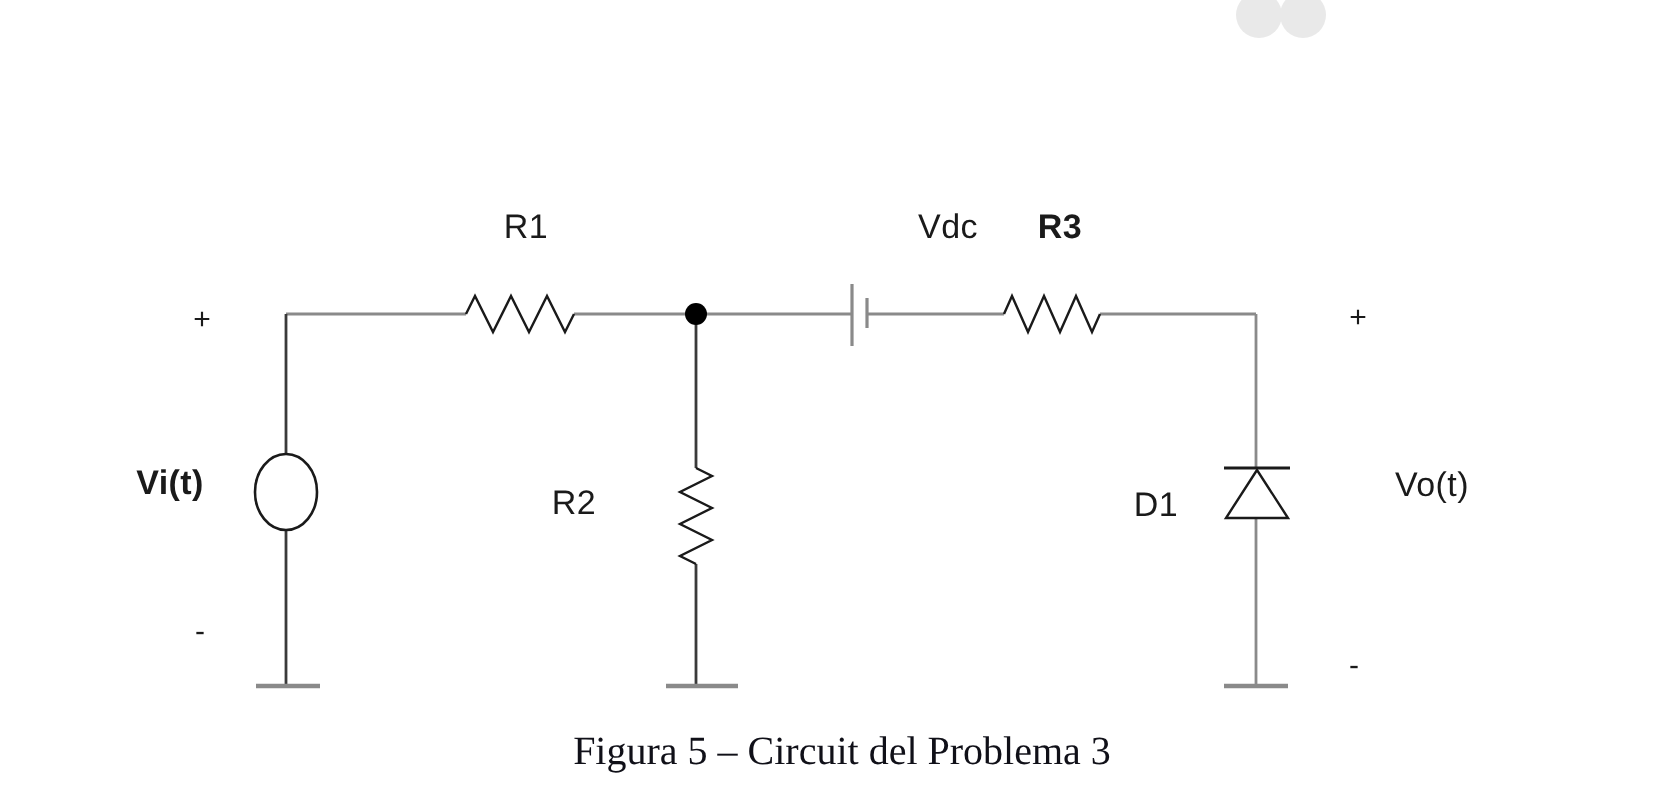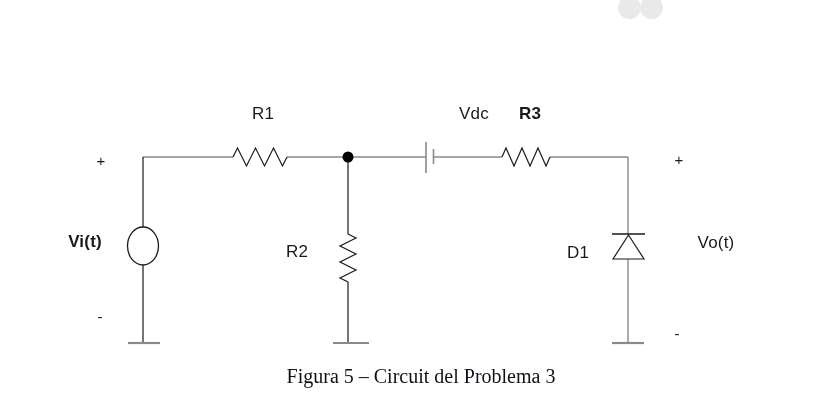--- a/index.html
+++ b/index.html
@@ -103,21 +103,21 @@
     <g>
       <path d="M612,234 L645,234" stroke="var(--component)" stroke-width="1.6" fill="none"></path>
       <polygon points="628.5,235 613,259 644,259" stroke="var(--component)" stroke-width="1.2" fill="#ffffff"></polygon>
     </g>
   </svg>
 
   <div class="lbl" style="left:85px;top:242px;font-weight:bold;">Vi(t)</div>
   <div class="lbl" style="left:263px;top:114px;">R1</div>
   <div class="lbl" style="left:442px;top:114px;margin-left:32px;">Vdc</div>
   <div class="lbl" style="left:530px;top:114px;font-weight:bold;">R3</div>
-  <div class="lbl" style="left:297px;top:252px;">R2</div>
+  <div class="lbl" style="left:287px;top:252px;">R2</div>
   <div class="lbl" style="left:578px;top:253px;">D1</div>
   <div class="lbl" style="left:716px;top:243px;">Vo(t)</div>
 
   <div class="sign" style="left:101px;top:160px;">+</div>
   <div class="sign" style="left:100px;top:316px;">-</div>
   <div class="sign" style="left:679px;top:159px;">+</div>
   <div class="sign" style="left:677px;top:333px;">-</div>
 
   <div class="caption">Figura 5 – Circuit del Problema 3</div>
 </div>

